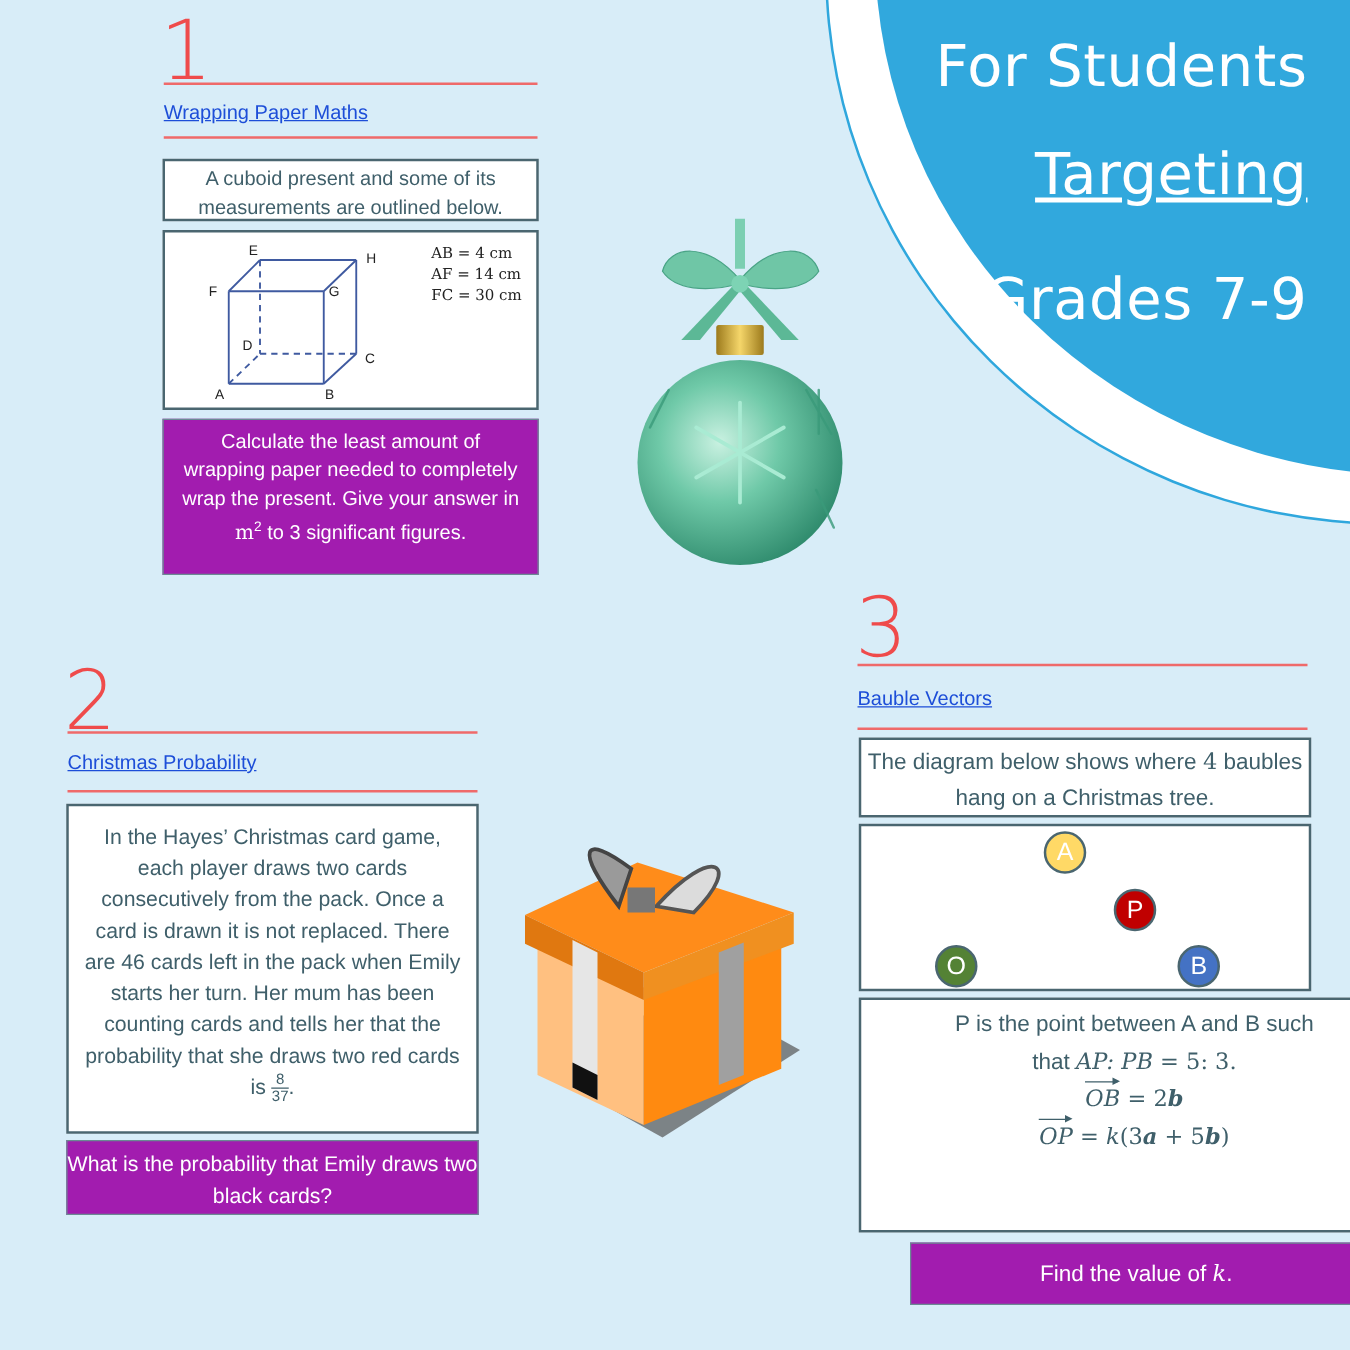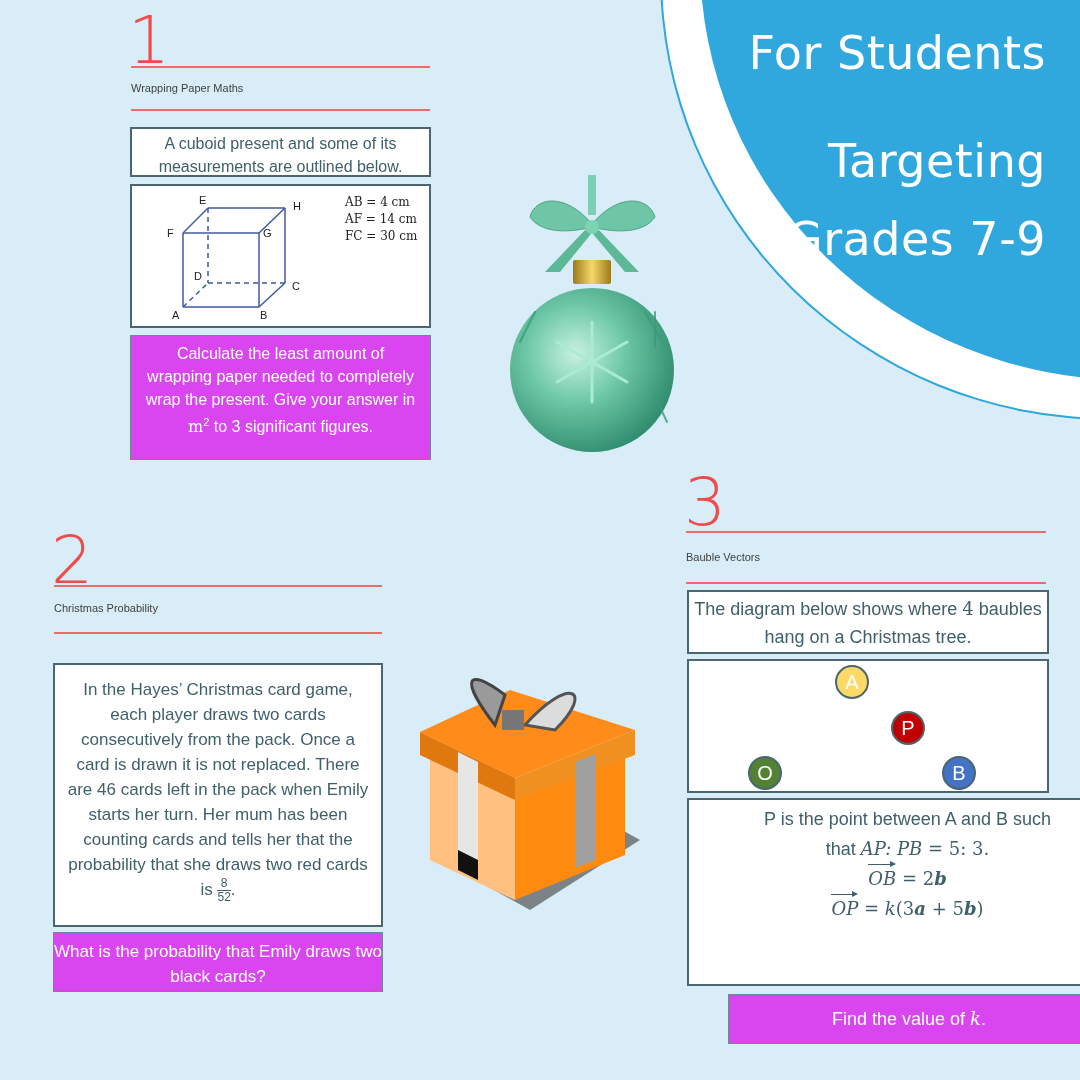--- a/index.html
+++ b/index.html
@@ -47,41 +47,42 @@
     font-weight: 300;
     line-height: 1;
   }
   .sec-line {
     position: absolute;
     height: 2px;
     background: #ef6a6a;
   }
   .sec-title {
     position: absolute;
-    color: #404040;
-    font-size: 11px;
+    color: #1d4ed8;
+    font-size: 16px;
+    text-decoration: underline;
   }
 
   
   .box-white {
     position: absolute;
     background: #ffffff;
     border: 2px solid #4a6670;
     color: #3f5f6a;
     text-align: center;
   }
   .box-dark {
     position: absolute;
-    background: #d946ef;
+    background: #a21caf;
     color: #ffffff;
     text-align: center;
     border: 1px solid #6a8a93;
   }
   .txt-16 { font-size: 16px; line-height: 23px; }
-  .txt-17 { font-size: 17px; line-height: 25px; margin-top: 20px; }
+  .txt-17 { font-size: 17px; line-height: 25px; }
   .serif { font-family: "DejaVu Serif", serif; }
   .math { font-family: "DejaVu Serif", serif; font-style: italic; }
   .bold-math { font-family: "DejaVu Serif", serif; font-style: italic; font-weight: bold; }
 
   .frac { display: inline-block; vertical-align: middle; text-align: center; font-size: 12px; line-height: 13px; }
   .frac .num { display: block; border-bottom: 1px solid #3f5f6a; padding: 0 2px; }
   .frac .den { display: block; }
 
   .vec { position: relative; display: inline-block; }
   .vec::before {
@@ -107,21 +108,21 @@
     text-align: center;
     line-height: 30px;
   }
 </style>
 </head>
 <body>
 
 <div class="banner-ring"></div>
 <div class="banner-circle"></div>
 <div class="banner-text" style="top:26px;">For Students</div>
-<div class="banner-text" style="top:134px;">Targeting</div>
+<div class="banner-text" style="top:112px;text-decoration:underline;">Targeting</div>
 <div class="banner-text" style="top:212px;">Grades 7-9</div>
 
 <div class="sec-num" style="left:128px; top:8px;">1</div>
 <div class="sec-line" style="left:131px; top:66px; width:299px;"></div>
 <div class="sec-title" style="left:131px; top:82px;">Wrapping Paper Maths</div>
 <div class="sec-line" style="left:131px; top:109px; width:299px;"></div>
 
 <div class="box-white txt-16" style="left:130px; top:127px; width:301px; height:50px; padding-top:3px;">
   <span>A cuboid present and some of its measurements are outlined below.</span>
 </div>
@@ -204,21 +205,21 @@
 
 <div class="sec-num" style="left:51px; top:528px;">2</div>
 <div class="sec-line" style="left:54px; top:585px; width:328px;"></div>
 <div class="sec-title" style="left:54px; top:602px;">Christmas Probability</div>
 <div class="sec-line" style="left:54px; top:632px; width:328px;"></div>
 
 <div class="box-white txt-17" style="left:53px; top:643px; width:330px; height:264px; padding:12px 8px 0;">
   <span>In the Hayes’ Christmas card game, each player draws two cards consecutively from the pack. Once a card is drawn it is not replaced. There are 46 cards left in the pack when Emily starts her turn. Her mum has been counting cards and tells her that the probability that she draws two red cards is</span>
   <span class="frac">
     <span class="num">8</span>
-    <span class="den">52</span>
+    <span class="den">37</span>
   </span><span>.</span>
 </div>
 
 <div class="box-dark txt-17" style="left:53px; top:912px; width:330px; height:60px; padding-top:6px;">
   <span>What is the probability that Emily draws two black cards?</span>
 </div>
 
 <svg class="abs" style="left:410px; top:670px;" width="230" height="245" viewBox="0 0 230 245">
   <polygon points="30,190 120,240 230,170 140,120" fill="#555" opacity="0.7"></polygon>
   <polygon points="20,80 105,120 105,230 20,190" fill="#ffc080"></polygon>

